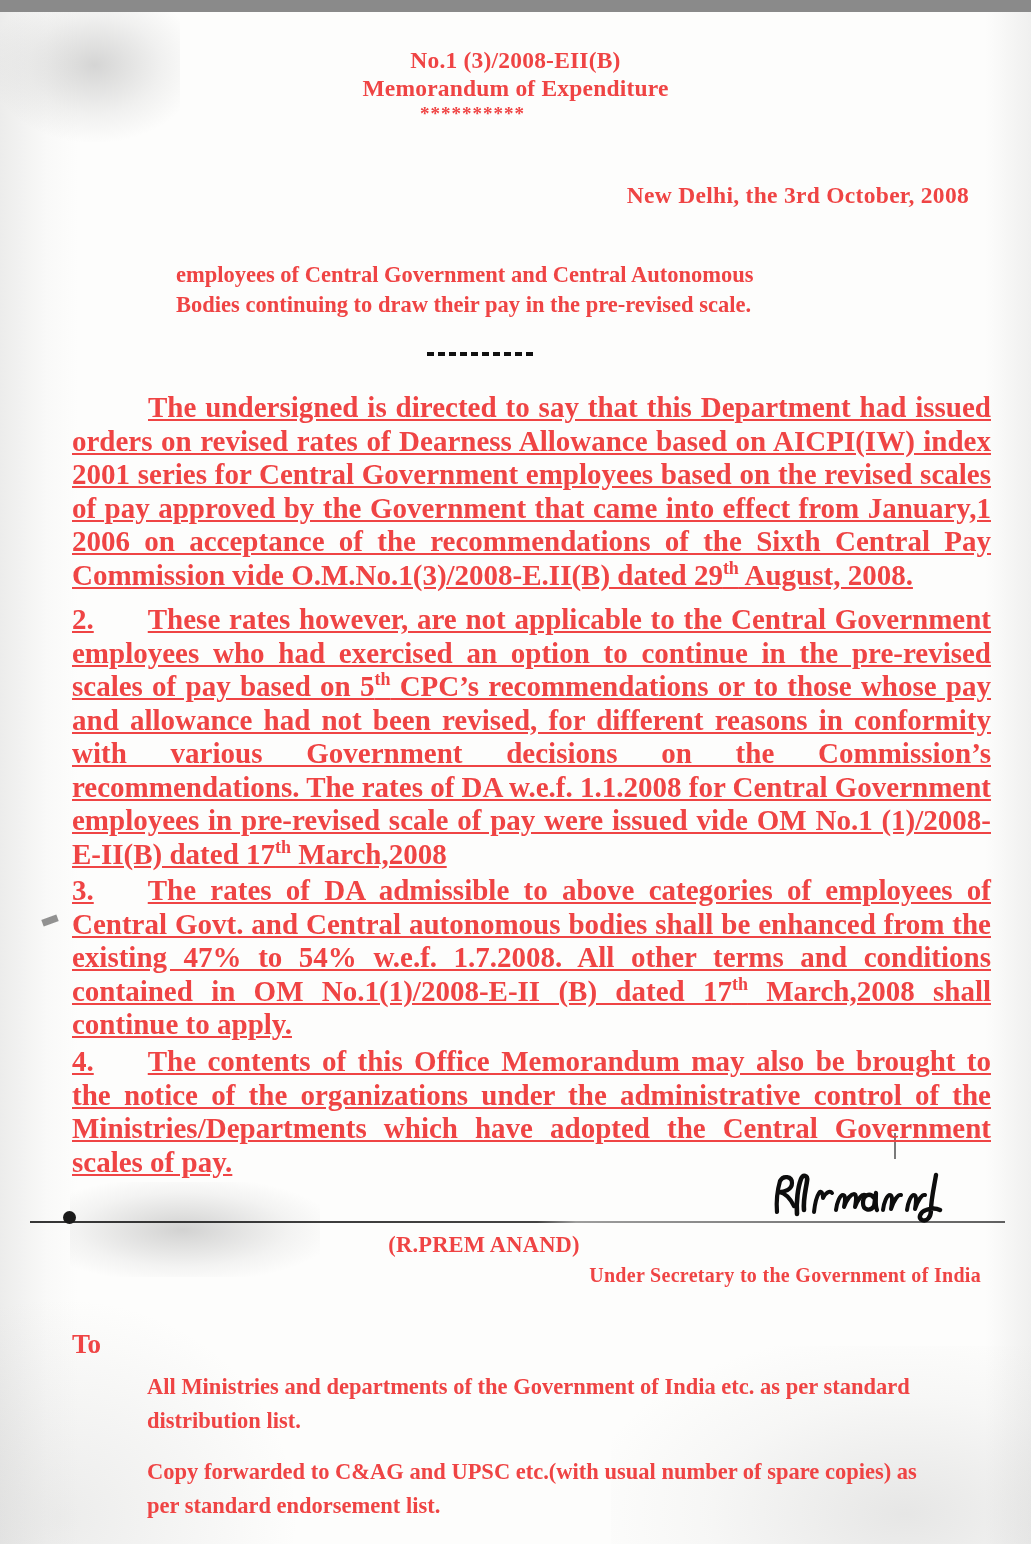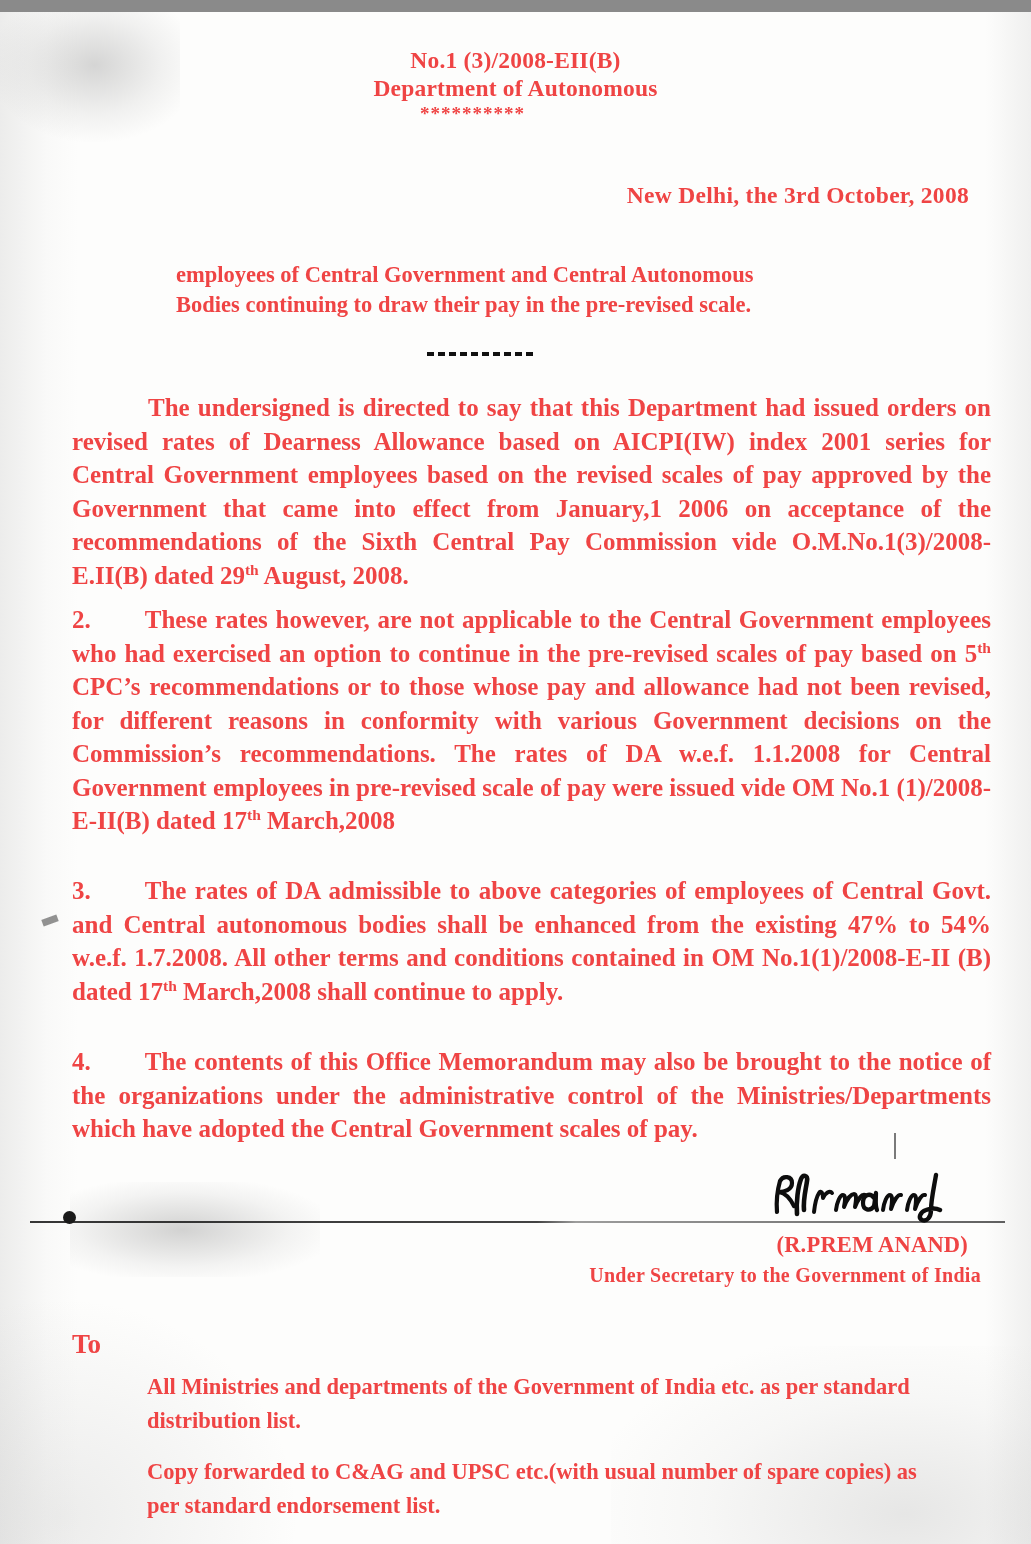--- a/index.html
+++ b/index.html
@@ -121,24 +121,25 @@
     height: 4px;
     background: repeating-linear-gradient(to right,
       #111 0px, #111 7px, transparent 7px, transparent 11px);
   }
 
   .para {
     position: absolute;
     left: 72px;
     right: 40px;
     font-weight: bold;
-    font-size: 25px;
+    font-size: 29px;
     line-height: 33.5px;
     text-align: justify;
     text-justify: inter-word;
+    text-decoration: underline;
   }
   .para .lead-indent { display: inline-block; width: 76px; }
   .para .num-gap { display: inline-block; width: 54px; }
   sup { font-size: 0.62em; font-weight: bold; vertical-align: super; line-height: 0; }
 
   #para-intro { top: 379px; }
   #para-2 { top: 591px; }
   #para-3 { top: 862px; }
   #para-4 { top: 1033px; }
 
@@ -148,21 +149,21 @@
     position: absolute;
     left: 770px;
     top: 0;
     width: 175px;
     height: 52px;
   }
   #signer-name {
     position: absolute;
     left: 0; right: 63px;
     top: 60px;
-    text-align: right;
+    text-align: center;
     font-weight: bold;
     font-size: 22.5px;
     letter-spacing: 0.2px;
   }
   #signer-title {
     position: absolute;
     left: 0; right: 50px;
     top: 92px;
     text-align: right;
     font-weight: bold;
@@ -201,21 +202,21 @@
   <div class="artifact" id="scan-smudge"></div>
   <div class="artifact" id="scanline"></div>
   <div class="artifact" id="scan-blob"></div>
   <div class="artifact" id="scratch-right"></div>
   <div class="artifact" id="tick-left"></div>
 
   <div id="content">
 
     <div id="letterhead">
       <div class="hdr">No.1 (3)/2008-EII(B)</div>
-      <div class="hdr">Department of Autonomous</div>
+      <div class="hdr">Memorandum of Expenditure</div>
       <div id="stars">**********</div>
     </div>
 
     <div id="dateline">New Delhi, the 3rd October, 2008</div>
 
     <div id="subject-block">
       <span class="indent" id="subject-line2">employees of Central Government and Central Autonomous</span>
       <span class="indent" id="subject-line3">Bodies  continuing to draw their pay in the pre-revised scale.</span>
     </div>
 

